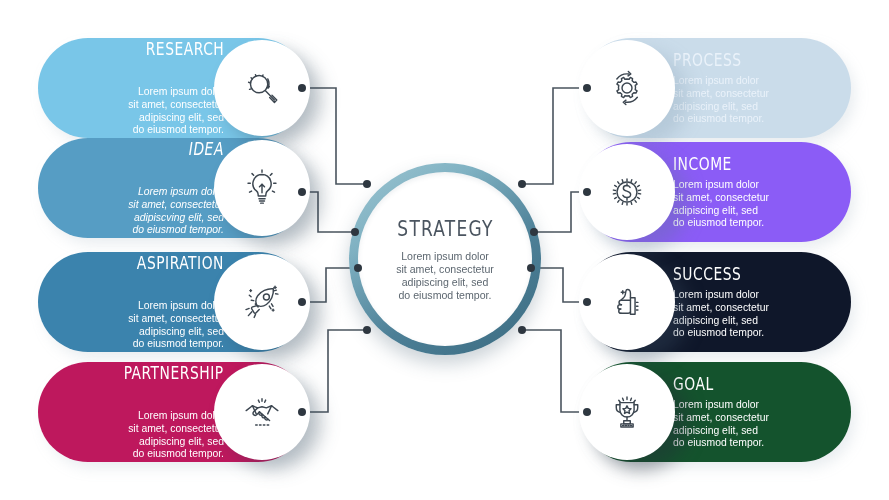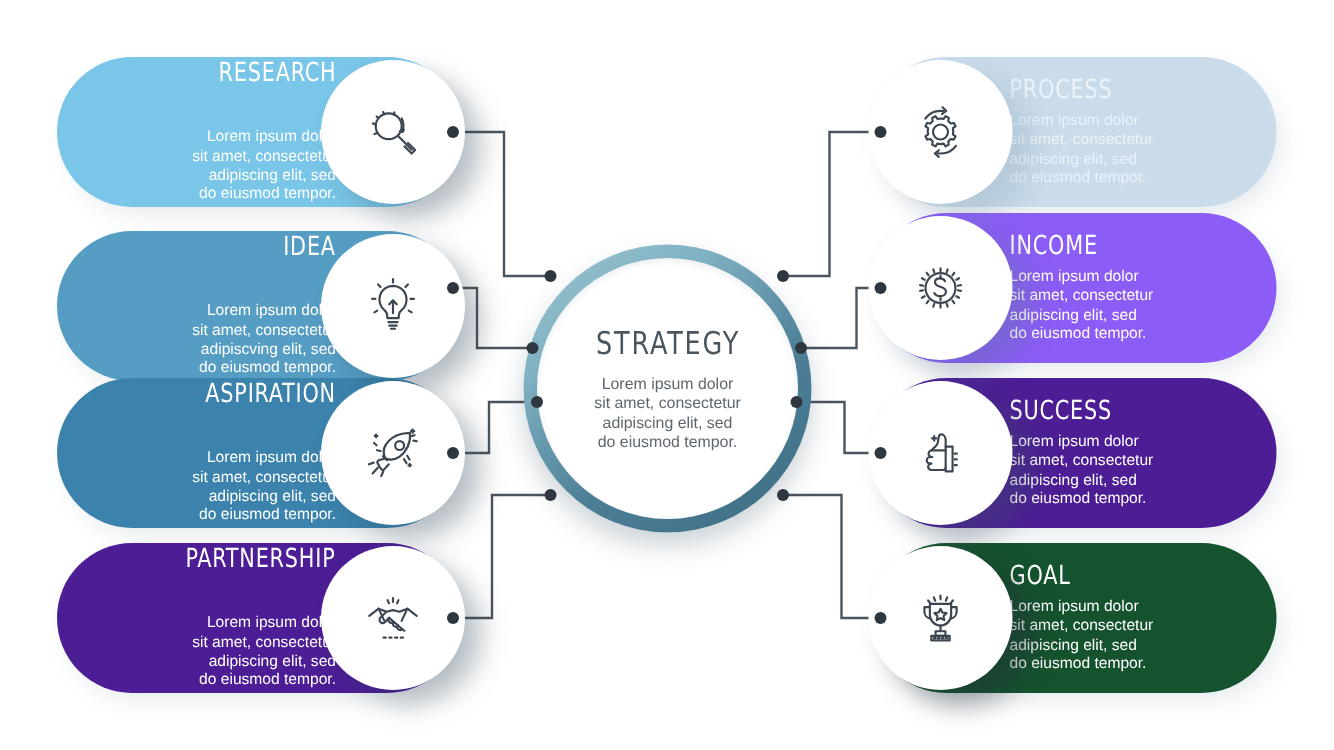--- a/index.html
+++ b/index.html
@@ -179,21 +179,21 @@
           <path d="M27.6 26.8 L37 36.4"></path>
           <path d="M34.4 31.6 L39.4 36.6 L37 39 L32 34"></path>
           <path d="M30 14.5 a11 11 0 0 1 0.7 8.5"></path>
           <path d="M31.6 22.4 l-0.9 1.6 -1.8 -0.6"></path>
           <path d="M10 18 l1.6 0.6 M12.6 13.2 l1.2 1.2 M17.2 10.1 l0.7 1.6 M25 10.4 l-0.6 1.6 M11 25.4 l1.7 -0.5"></path>
         </svg>
       </span>
     </div>
   </div>
 
-  <div class="row left" style="top:154px;">
+  <div class="row left" style="top:138px;font-style:italic;">
     <div class="bubble-shadow"></div>
     <div class="pill tone-1l" style="background:#569dc4;">
       <div class="pill-text">
         <div class="pill-title">IDEA</div>
         <div class="pill-desc">Lorem ipsum dolor
 sit amet, consectetur
 adipiscving elit, sed
 do eiusmod tempor.</div>
       </div>
     </div>
@@ -230,21 +230,21 @@
           <path d="M33.9 25.9 l1.6 2.6 M31.6 28.3 l1.8 2.8"></path>
           <path d="M36.4 12.4 l2.6 -0.8 M38.2 15.4 l2.4 0.4 M15.4 22.6 l-2.6 -0.5 M12.6 18.6 l-1.8 -1.6"></path>
           <path d="M37.6 7.6 v2.4 M36.4 8.8 h2.4 M12.2 11.2 v1.8 M11.3 12.1 h1.8 M35.6 31.6 v1.8 M34.7 32.5 h1.8"></path>
         </svg>
       </span>
     </div>
   </div>
 
   <div class="row left" style="top:362px;">
     <div class="bubble-shadow"></div>
-    <div class="pill tone-3l" style="background:#4c1d95;">
+    <div class="pill tone-3l" style="background:#be185d;">
       <div class="pill-text">
         <div class="pill-title">PARTNERSHIP</div>
         <div class="pill-desc">Lorem ipsum dolor
 sit amet, consectetur
 adipiscing elit, sed
 do eiusmod tempor.</div>
       </div>
     </div>
     <div class="bubble">
       <span>
@@ -319,21 +319,21 @@
           <g>
             <path d="M24 10.4 v2.2 M29 11.1 l-0.7 2.1 M33.6 13.4 l-1.3 1.8 M36.9 17.2 l-1.9 1.1 M38.2 22 l-2.2 0.4 M38.2 26 l-2.2 -0.4 M36.9 30.8 l-1.9 -1.1 M33.6 34.6 l-1.3 -1.8 M29 36.9 l-0.7 -2.1 M24 37.6 v-2.2 M19 36.9 l0.7 -2.1 M14.4 34.6 l1.3 -1.8 M11.1 30.8 l1.9 -1.1 M9.8 26 l2.2 -0.4 M9.8 22 l2.2 0.4 M11.1 17.2 l1.9 1.1 M14.4 13.4 l1.3 1.8 M19 11.1 l0.7 2.1"></path>
           </g>
         </svg>
       </span>
     </div>
   </div>
 
   <div class="row right" style="top:252px;">
     <div class="bubble-shadow" style="background:rgba(60,80,100,0.34);"></div>
-    <div class="pill tone-2r" style="background:#4c1d95;">
+    <div class="pill tone-2r" style="background:#0f172a;">
       <div class="pill-text">
         <div class="pill-title">SUCCESS</div>
         <div class="pill-desc">Lorem ipsum dolor
 sit amet, consectetur
 adipiscing elit, sed
 do eiusmod tempor.</div>
       </div>
     </div>
     <div class="bubble">
       <span>

